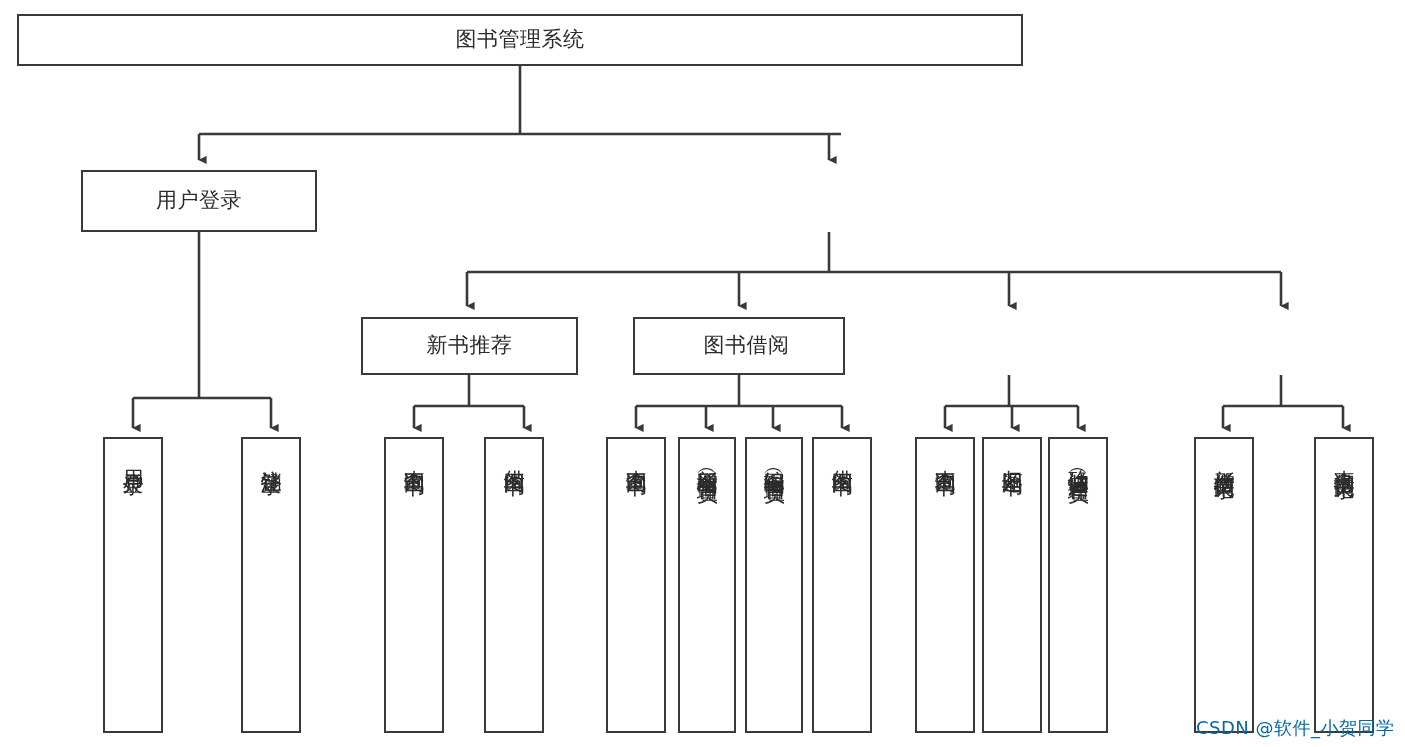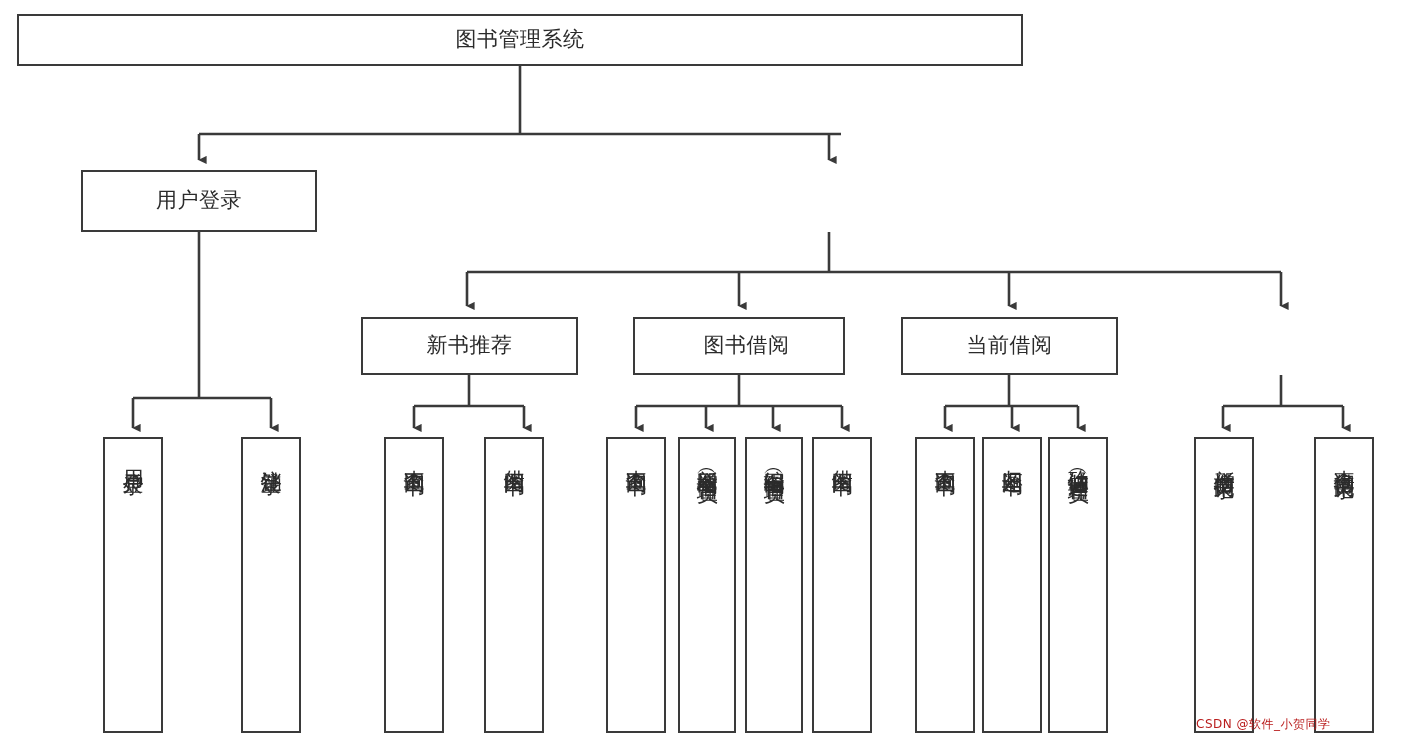--- a/index.html
+++ b/index.html
@@ -56,22 +56,22 @@
   .node.vert .lbl {
     writing-mode: vertical-rl;
     text-orientation: upright;
     font-size: 21px;
     line-height: 1.08;
     letter-spacing: 2px;
     white-space: nowrap;
   }
   .watermark {
     position: absolute;
-    color: #b91c1c;
-    font-size: 12px;
+    color: #0369a1;
+    font-size: 18px;
     white-space: nowrap;
     letter-spacing: 0.5px;
   }
 </style>
 </head>
 <body>
 
 <div id="canvas">
 
   <svg id="wires" viewBox="0 0 1405 747" xmlns="http://www.w3.org/2000/svg">
@@ -131,23 +131,20 @@
   <div class="node horiz" style="left:81px; top:170px; width:236px; height:62px;">
     <span class="lbl">用户登录</span>
   </div>
 
   <div class="node horiz" style="left:361px; top:317px; width:217px; height:58px;">
     <span class="lbl">新书推荐</span>
   </div>
   <div class="node horiz" style="left:633px; top:317px; width:212px; height:58px;padding-left:15px;">
     <span class="lbl">图书借阅</span>
   </div>
-  <div class="node horiz" style="left:901px; top:317px; width:217px; height:58px;">
-    <span class="lbl">当前借阅</span>
-  </div>
 
   <div class="node vert" style="left:103px; top:437px; width:60px; height:296px;">
     <span class="lbl">用户登录</span>
   </div>
   <div class="node vert" style="left:241px; top:437px; width:60px; height:296px;">
     <span class="lbl">注销登录</span>
   </div>
 
   <div class="node vert" style="left:384px; top:437px; width:60px; height:296px;">
     <span class="lbl">查询图书</span>

